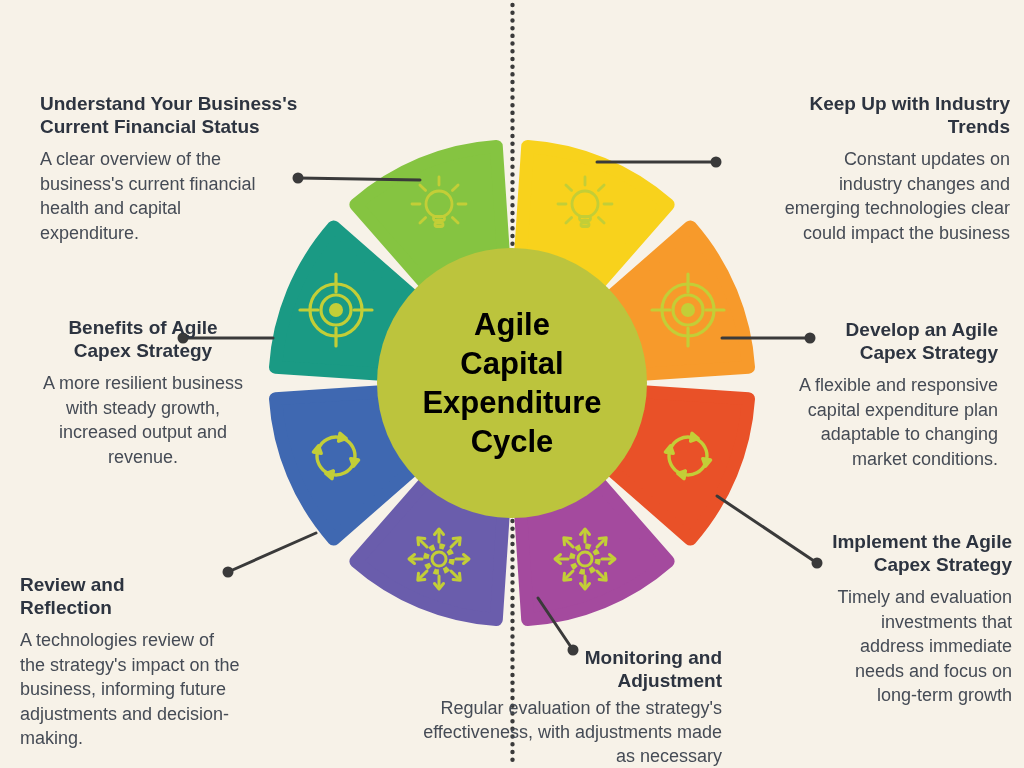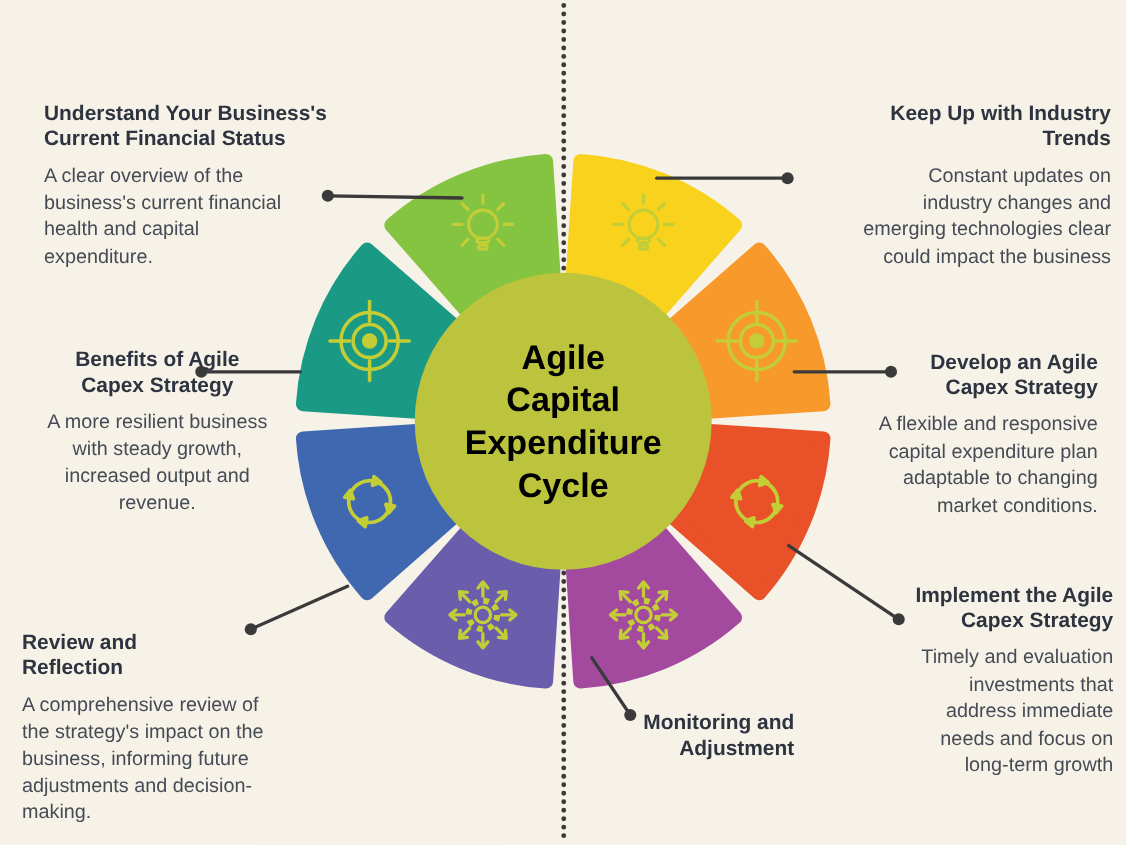--- a/index.html
+++ b/index.html
@@ -256,35 +256,38 @@
 Capex Strategy</h3>
     <p>A flexible and responsive
 capital expenditure plan
 adaptable to changing
 market conditions.</p>
   </div>
 
   <div class="block" style="left:20px;top:552px;width:275px;margin-top:21px;">
     <h3>Review and
 Reflection</h3>
-    <p>A comprehensive review of
+    <p>A technologies review of
 the strategy's impact on the
 business, informing future
 adjustments and decision-
 making.</p>
   </div>
 
   <div class="block right" style="right:12px;top:530px;width:240px;">
     <h3>Implement the Agile
 Capex Strategy</h3>
     <p>Timely and evaluation
 investments that
 address immediate
 needs and focus on
 long-term growth</p>
   </div>
 
   <div class="block right monitor" style="right:302px;top:646px;width:360px;">
     <h3>Monitoring and
 Adjustment</h3>
+    <p>Regular evaluation of the strategy's
+effectiveness, with adjustments made
+as necessary</p>
   </div>
 
 </div>
 
 </body></html>

